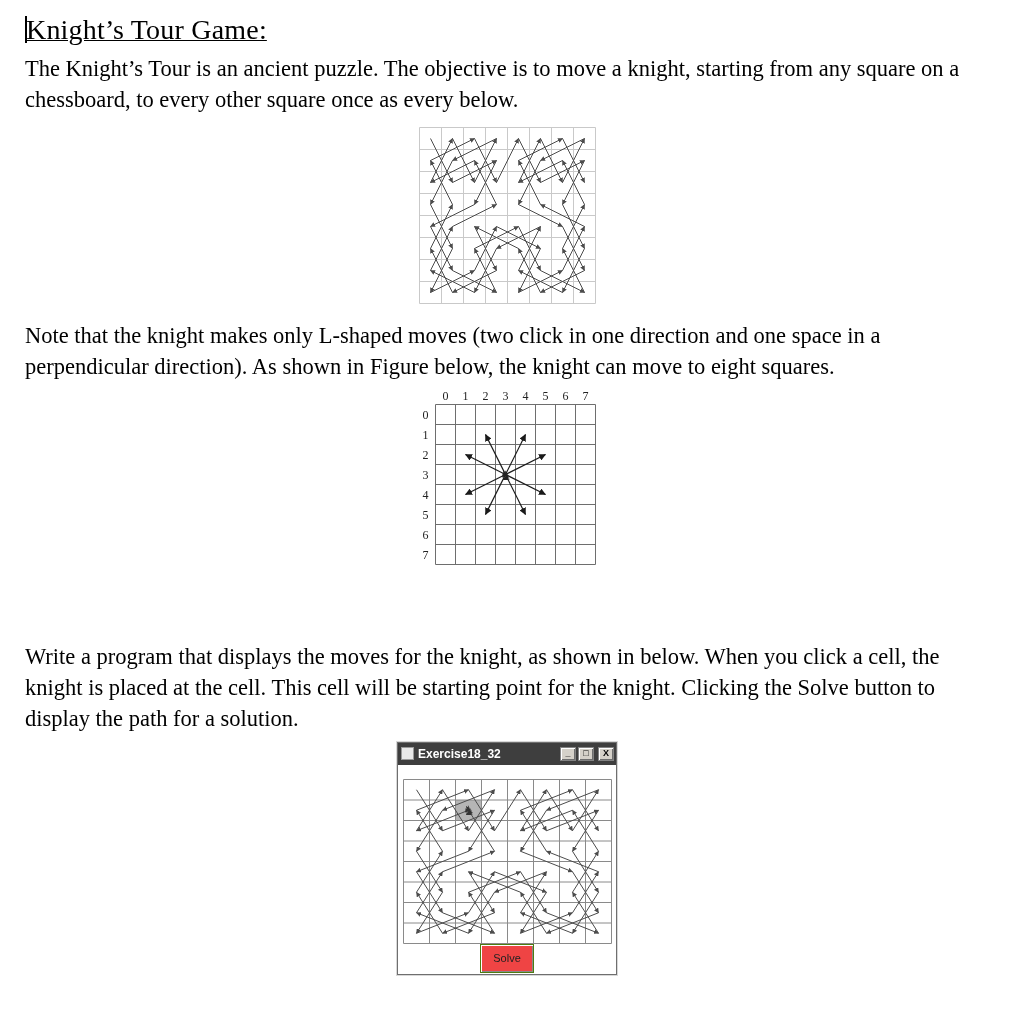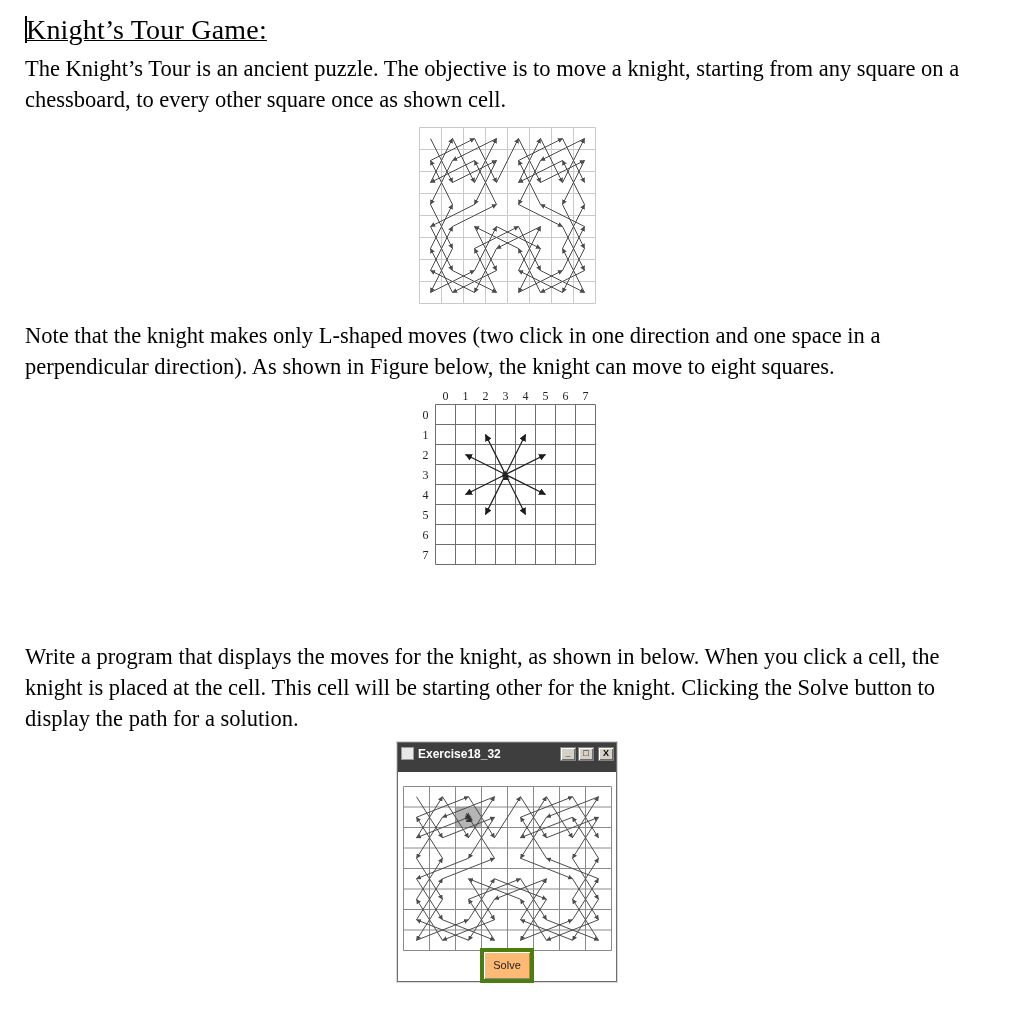--- a/index.html
+++ b/index.html
@@ -13,49 +13,49 @@
   h1{display:inline;font-size:28px;font-weight:normal;margin:0;letter-spacing:0.2px;}
   p{font-size:22.5px;line-height:1.36;margin:0 0 4px 0;}
   .figure{display:flex;justify-content:center;}
   .fig-tour{margin:4px 0 10px 0;}
   .fig-moves{margin:6px 0 70px 0;}
   .fig-window{margin:8px 0 0 0;}
   svg{display:block;}
 
   
   .window{width:218px;background:#fff;border:1px solid #6f6f6f;box-shadow:0 0 0 1px #d8d8d8;}
-  .titlebar{height:21px;background:#3e3e3e;display:flex;align-items:center;padding:0 2px 8px 3px;}
+  .titlebar{height:21px;background:#3e3e3e;display:flex;align-items:center;padding:0 2px 1px 3px;}
   .app-icon{width:13px;height:13px;background:#e9e9e9;border:1px solid #9a9a9a;box-sizing:border-box;flex:0 0 auto;}
   .title-text{color:#fff;font-family:"Liberation Sans", sans-serif;font-size:12px;font-weight:bold;margin-left:4px;flex:1;white-space:nowrap;overflow:hidden;}
   .win-btns{display:flex;gap:2px;flex:0 0 auto;}
   .wbtn{
     width:16px;height:14px;padding:0;color:#000;background:#d5d1c9;border:1px solid #828282;
     box-shadow:inset 1px 1px 0 #ffffff, inset -1px -1px 0 #6e6e6e;
     font-family:"Liberation Sans", sans-serif;font-size:9px;font-weight:bold;line-height:9px;cursor:default;
   }
   .wbtn.close{margin-left:2px;}
   .win-content{padding:14px 4px 2px 4px;background:#fff;}
   .win-content svg{margin:0 auto;}
   .btn-row{height:28px;display:flex;align-items:center;justify-content:center;}
   .solve-btn{
-    min-width:54px;height:35px;padding:0 8px;color:#222;background:#fdba74;border:4px solid #4d7c0f;
+    min-width:54px;height:29px;padding:0 8px;color:#222;background:#ef4444;border:1px solid #4d7c0f;
     box-shadow:inset 1px 1px 0 #ffffff, inset -1px -1px 0 #8a8a8a;
     font-family:"Liberation Sans", sans-serif;font-size:11px;cursor:default;
   }
 </style>
 </head>
 <body>
 
 <div class="page">
 
   <div class="title-row">
     <span class="caret"></span><h1>Knight’s Tour Game:</h1>
   </div>
 
-  <p>The Knight’s Tour is an ancient puzzle. The objective is to move a knight, starting from any square on a chessboard, to every other square once as shown cell.</p>
+  <p>The Knight’s Tour is an ancient puzzle. The objective is to move a knight, starting from any square on a chessboard, to every other square once as every below.</p>
 
   <div class="figure fig-tour">
     <svg width="192" height="192" viewBox="0 0 192 192">
         <line x1="8.5" y1="8.5" x2="8.5" y2="184.5" stroke="#c9c9c9" stroke-width="1"></line>
         <line x1="30.5" y1="8.5" x2="30.5" y2="184.5" stroke="#c9c9c9" stroke-width="1"></line>
         <line x1="52.5" y1="8.5" x2="52.5" y2="184.5" stroke="#c9c9c9" stroke-width="1"></line>
         <line x1="74.5" y1="8.5" x2="74.5" y2="184.5" stroke="#c9c9c9" stroke-width="1"></line>
         <line x1="96.5" y1="8.5" x2="96.5" y2="184.5" stroke="#c9c9c9" stroke-width="1"></line>
         <line x1="118.5" y1="8.5" x2="118.5" y2="184.5" stroke="#c9c9c9" stroke-width="1"></line>
         <line x1="140.5" y1="8.5" x2="140.5" y2="184.5" stroke="#c9c9c9" stroke-width="1"></line>
@@ -189,21 +189,21 @@
         <line x1="92.5" y1="86.5" x2="52.5" y2="66.5" stroke="#1a1a1a" stroke-width="1.2" marker-end="url(#a2)"></line>
         <line x1="92.5" y1="86.5" x2="132.5" y2="66.5" stroke="#1a1a1a" stroke-width="1.2" marker-end="url(#a2)"></line>
         <line x1="92.5" y1="86.5" x2="52.5" y2="106.5" stroke="#1a1a1a" stroke-width="1.2" marker-end="url(#a2)"></line>
         <line x1="92.5" y1="86.5" x2="132.5" y2="106.5" stroke="#1a1a1a" stroke-width="1.2" marker-end="url(#a2)"></line>
         <line x1="92.5" y1="86.5" x2="72.5" y2="126.5" stroke="#1a1a1a" stroke-width="1.2" marker-end="url(#a2)"></line>
         <line x1="92.5" y1="86.5" x2="112.5" y2="126.5" stroke="#1a1a1a" stroke-width="1.2" marker-end="url(#a2)"></line>
         <text x="92.5" y="91.5" text-anchor="middle" font-size="13" fill="#222" font-family="&quot;DejaVu Sans&quot;, sans-serif">♞</text>
       </svg>
   </div>
 
-  <p>Write a program that displays the moves for the knight, as shown in below. When you click a cell, the knight is placed at the cell. This cell will be starting other for the knight. Clicking the Solve button to display the path for a solution.</p>
+  <p>Write a program that displays the moves for the knight, as shown in below. When you click a cell, the knight is placed at the cell. This cell will be starting point for the knight. Clicking the Solve button to display the path for a solution.</p>
 
   <div class="figure fig-window">
     <div class="window">
       <div class="titlebar">
         <span class="app-icon"></span>
         <span class="title-text">Exercise18_32</span>
         <span class="win-btns">
           <button class="wbtn">_</button>
           <button class="wbtn">□</button>
           <button class="wbtn close">X</button>

